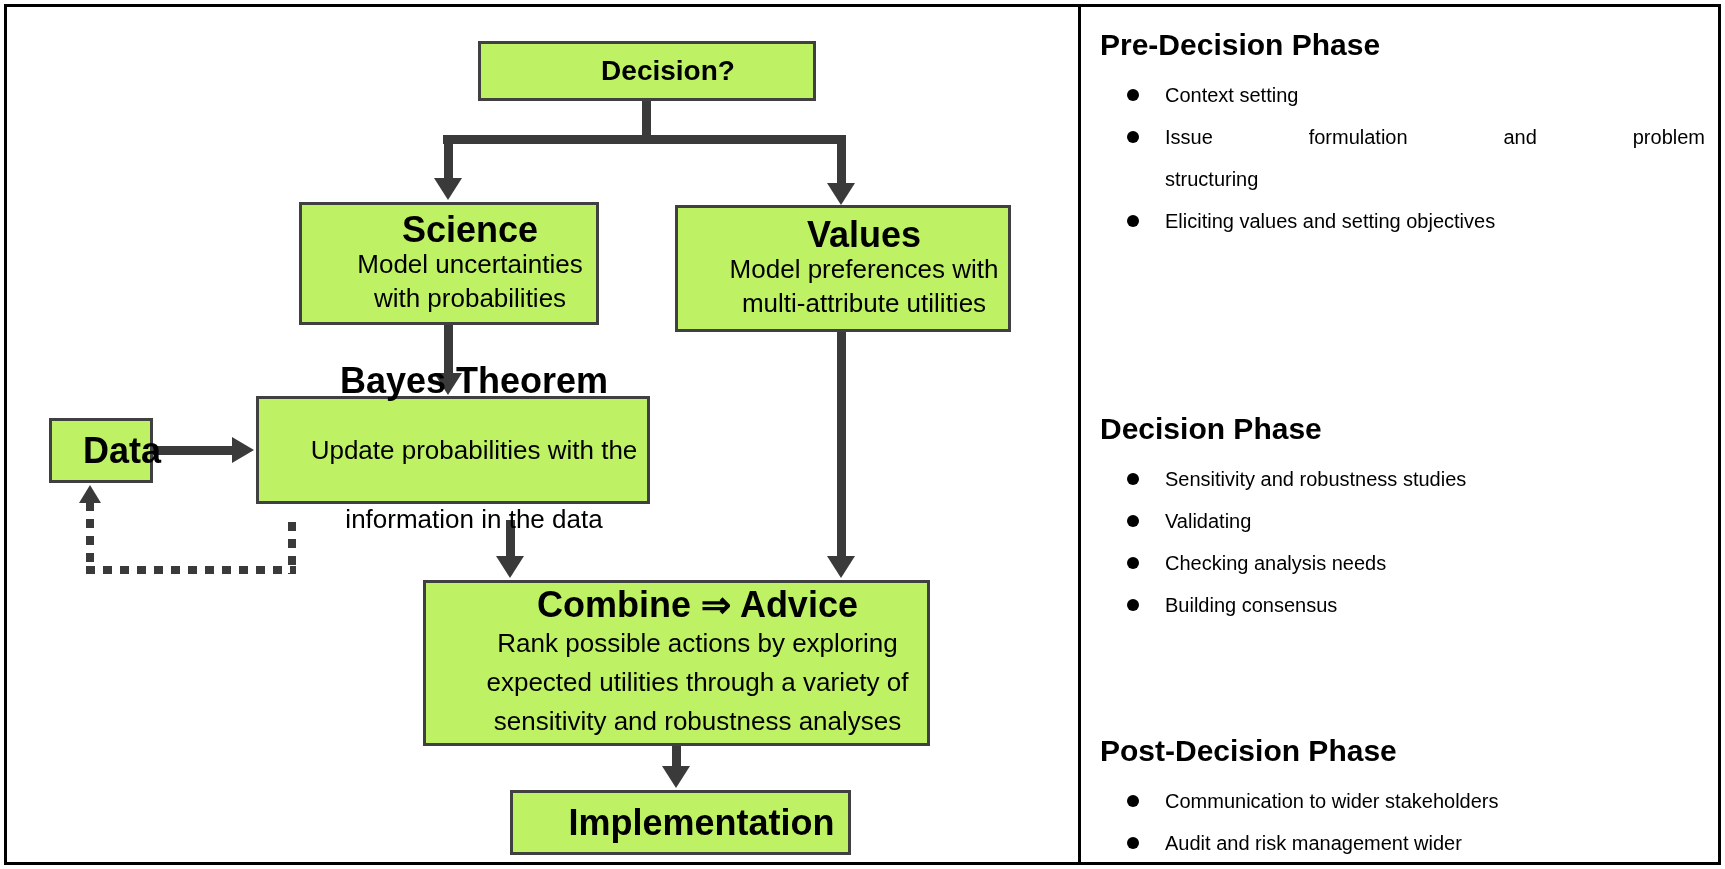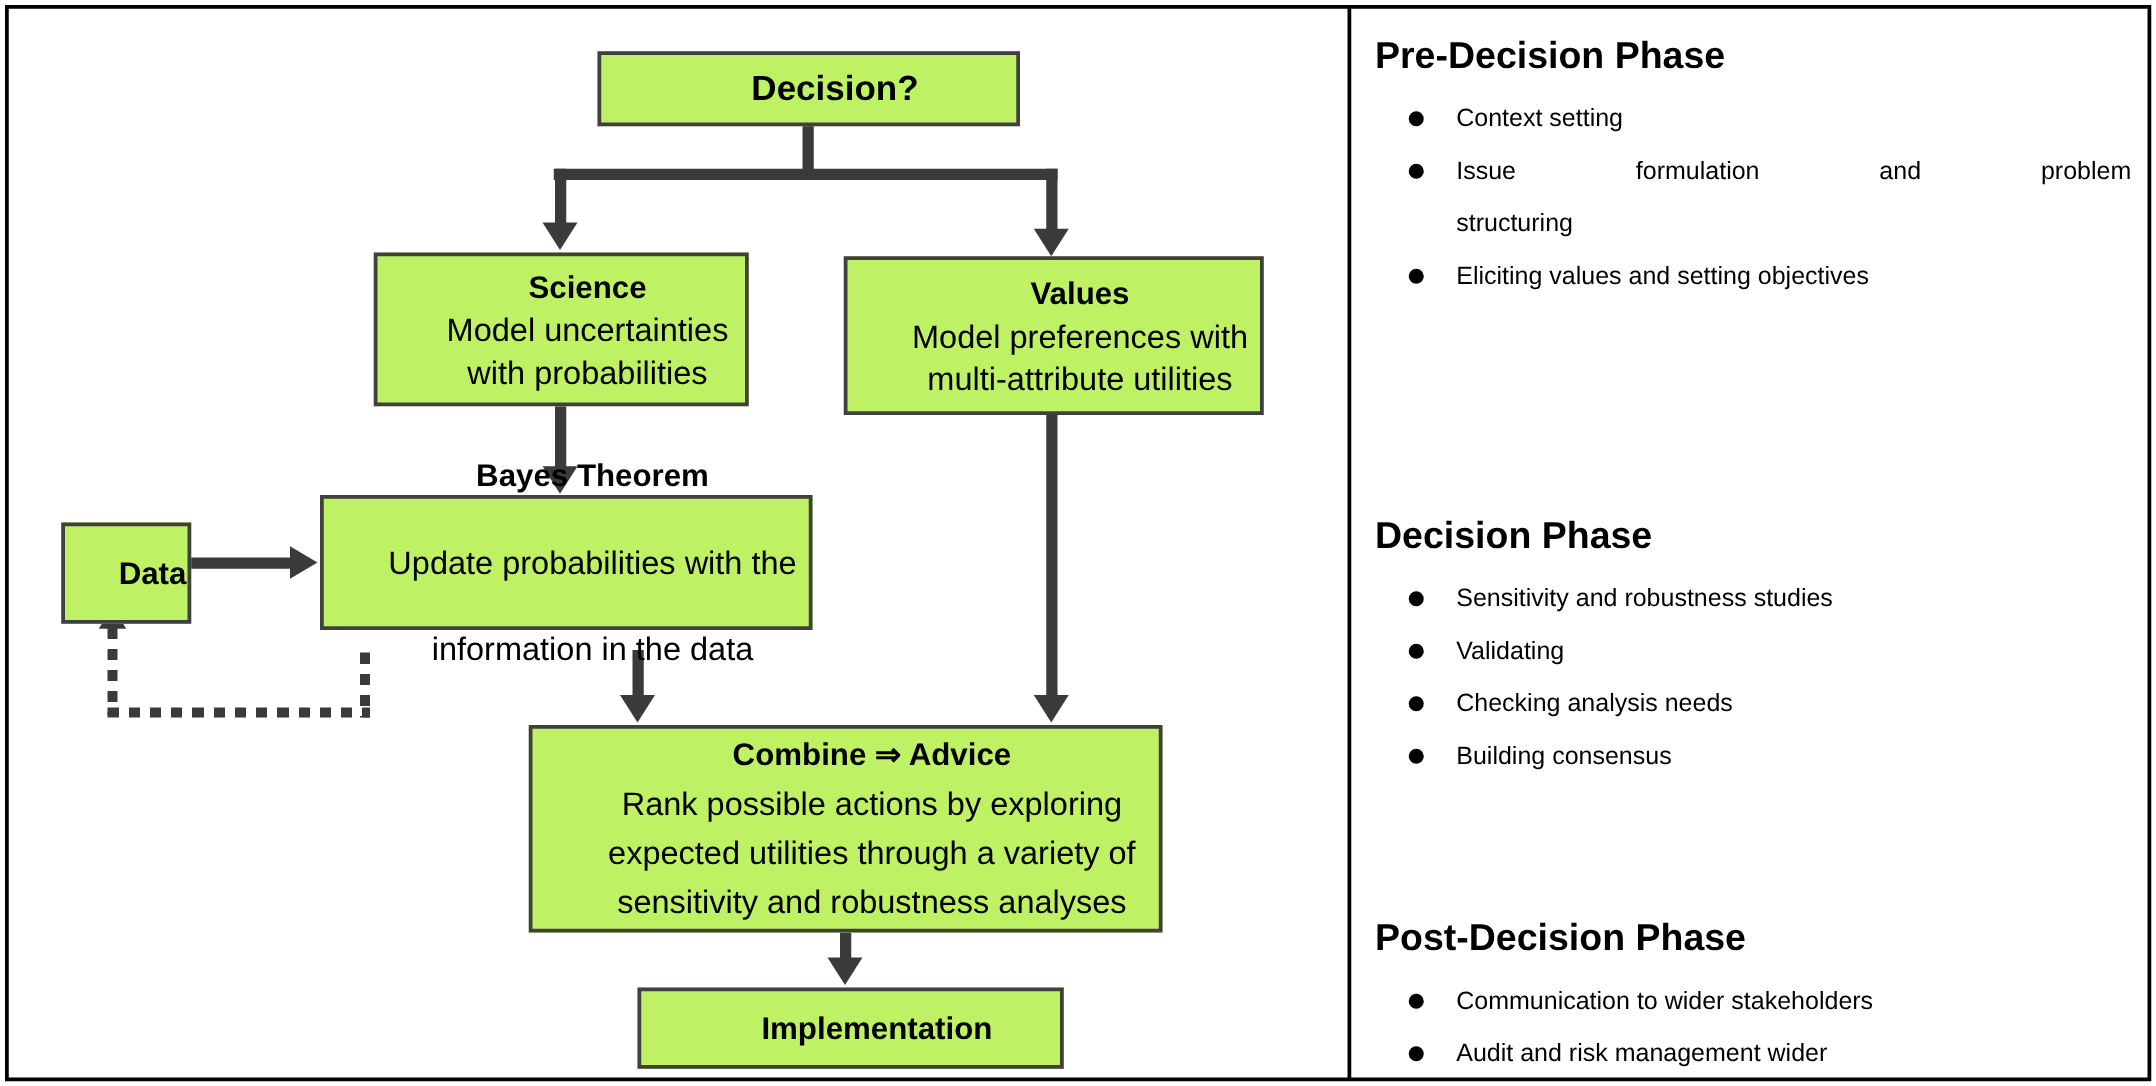--- a/index.html
+++ b/index.html
@@ -15,26 +15,26 @@
     position:absolute; left:1078px; top:6px; bottom:6px; width:3px; background:#000;
   }
 
   
   .fbox {
     position:absolute; background:#bef264; border:3px solid #404040;
     box-sizing:border-box; display:flex; flex-direction:column;
     justify-content:center; align-items:center; text-align:center;
     font-size:26px; line-height:34px;padding-left:42px;
   }
-  .fbox .btitle { font-weight:bold; font-size:25px; }
+  .fbox .btitle { font-weight:bold; font-size:36px; }
   .box-decision       { left:478px; top:41px;  width:338px; height:60px; }
   .box-decision .btitle { font-size:28px; }
   .box-science        { left:299px; top:202px; width:300px; height:123px; }
   .box-values         { left:675px; top:205px; width:336px; height:127px;align-items:center; }
-  .box-data           { left:49px;  top:418px; width:104px; height:81px; }
+  .box-data           { left:49px;  top:418px; width:104px; height:65px; }
   .box-bayes          { left:256px; top:396px; width:394px; height:108px; line-height:36px;gap:33px; }
   .box-combine        { left:423px; top:580px; width:507px; height:166px; line-height:39px; }
   .box-implementation { left:510px; top:790px; width:341px; height:65px; }
 
   
   .conn { position:absolute; background:#3A3A3A; }
   .dash-v { position:absolute; width:8px;
     background:repeating-linear-gradient(to bottom,#3A3A3A 0 9px,transparent 9px 17px); }
   .dash-h { position:absolute; height:8px;
     background:repeating-linear-gradient(to right,#3A3A3A 0 9px,transparent 9px 17px); }

